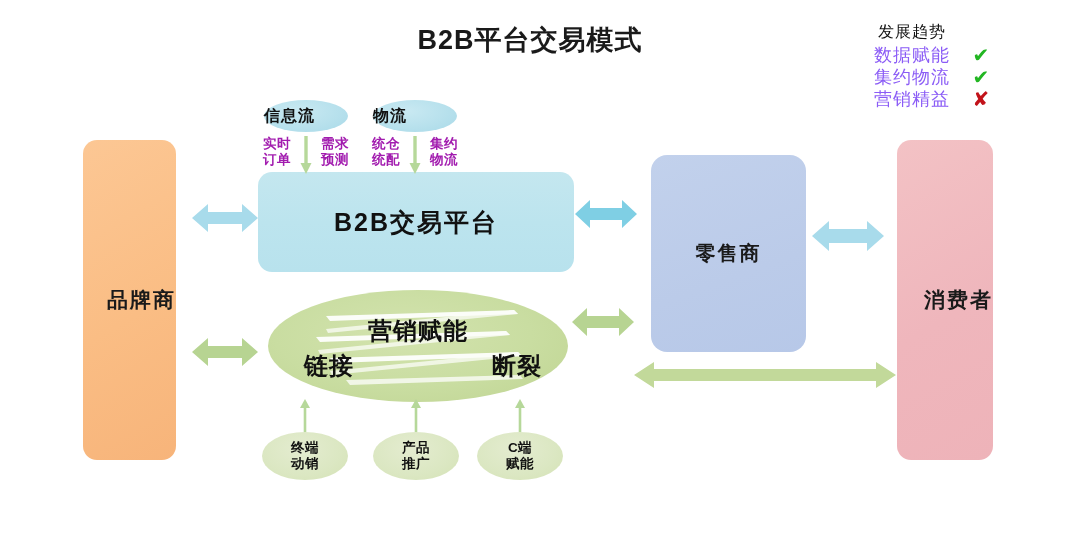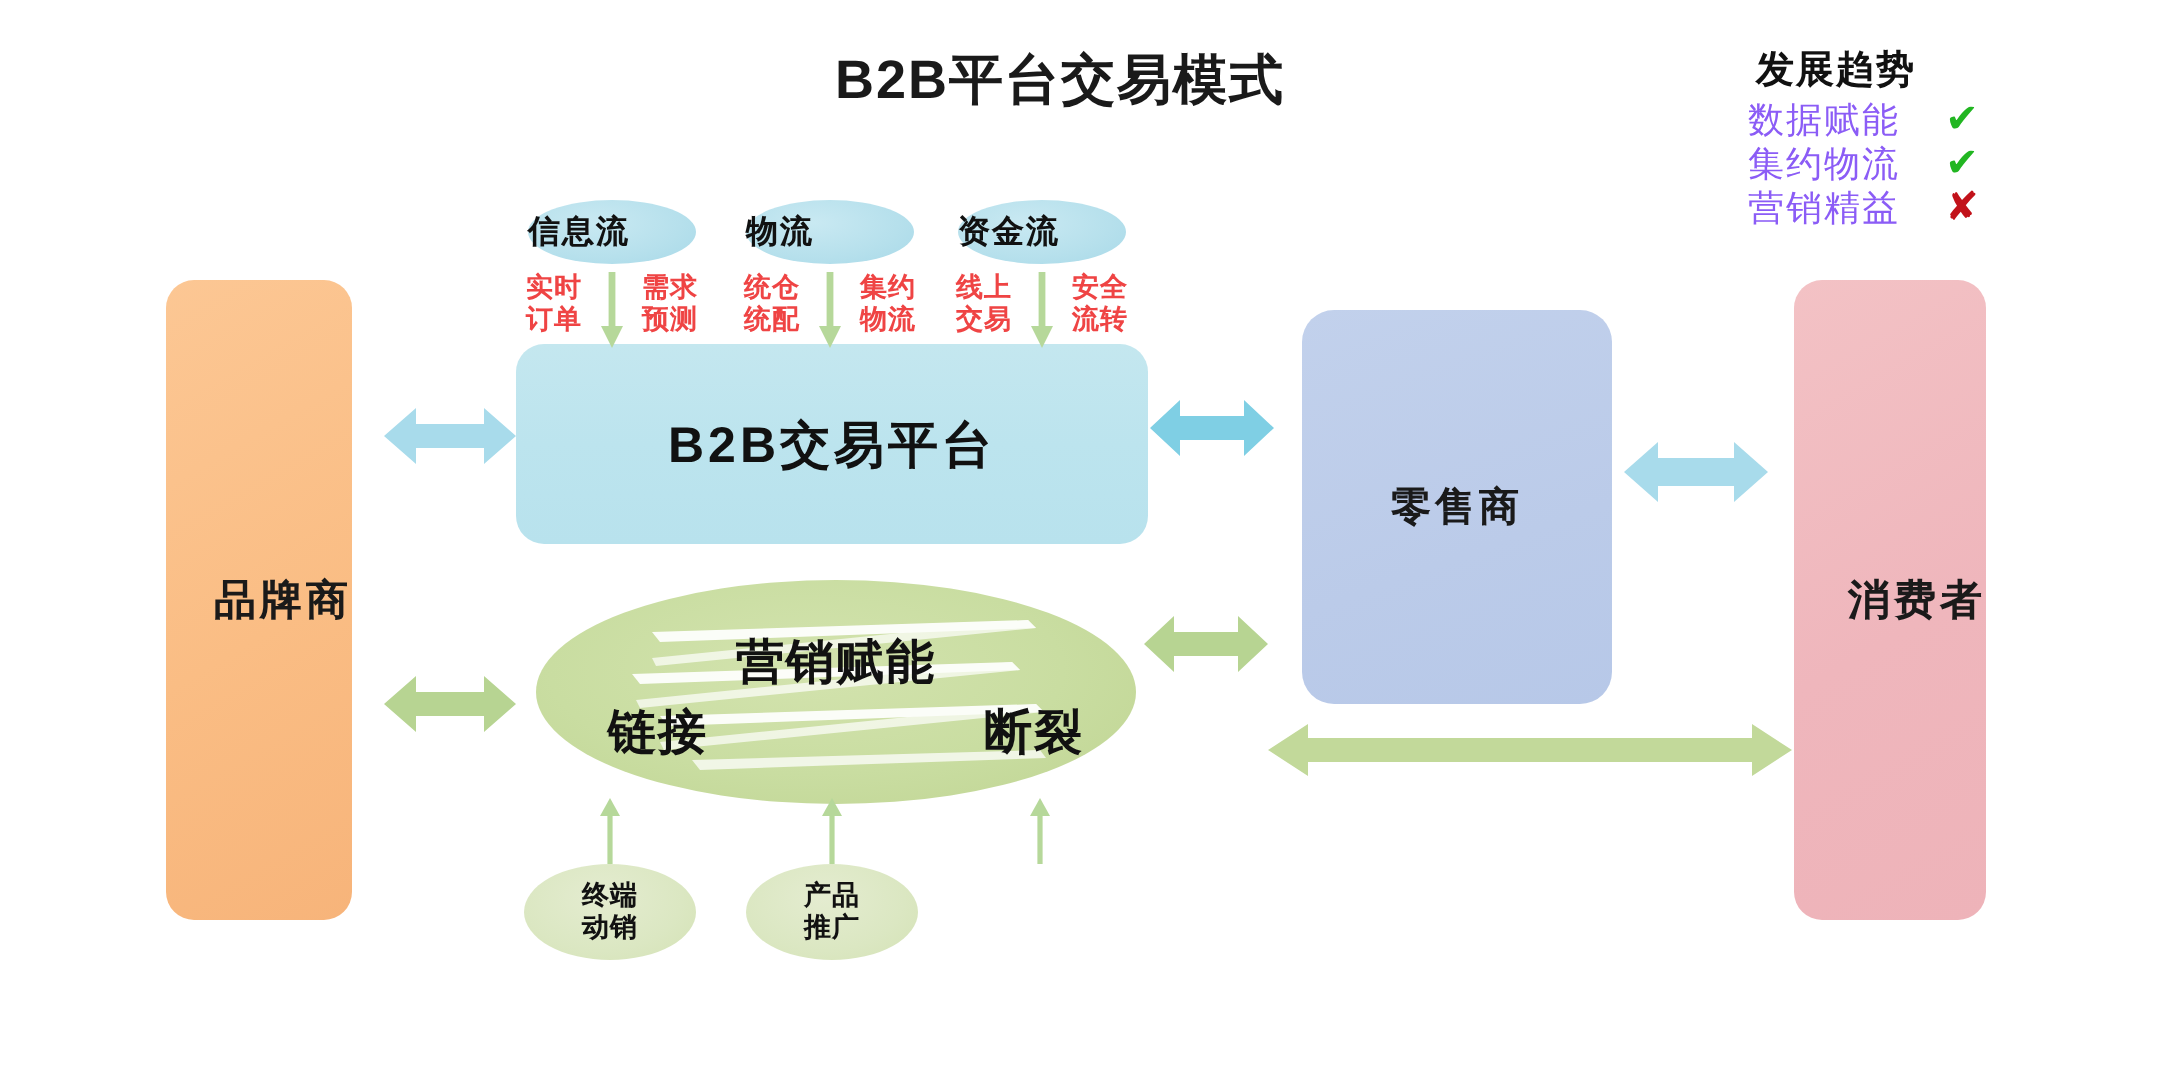--- a/index.html
+++ b/index.html
@@ -29,22 +29,22 @@
   }
   
   #title-inner { display: inline-block; transform: translateX(-10px); text-align: right; }
 
   
   #legend {
     right: 84px; top: 22px;
     text-align: left;
   }
   #legend .legend-title {
-    font-size: 19px;
-    font-weight: bold;
+    font-size: 16px;
+    font-weight: normal;
     color: #111;
     letter-spacing: 1px;
     margin-bottom: 1px;
     padding-left: 4px;
   }
   .legend-row {
     display: flex;
     align-items: center;
     height: 22px;
   }
@@ -117,21 +117,21 @@
     left: -13px;
     display: flex;
     justify-content: space-between;
     align-items: flex-start;
   }
   .flow-sub .col {
     width: 40px;
     text-align: center;
     font-size: 13.5px;
     font-weight: bold;
-    color: #ef4444;
+    color: #a21caf;
     line-height: 16px;
     letter-spacing: 0.5px;
   }
   .flow-sub .col.left { text-align: right; }
   .flow-sub .col.right { text-align: left; }
   .down-arrow {
     position: absolute;
     left: 50%;
     top: 34px;
     transform: translateX(-50%);
@@ -251,39 +251,20 @@
         <div>统仓</div>
         <div>统配</div>
       </div>
       <div class="col right">
         <div>集约</div>
         <div>物流</div>
       </div>
     </div>
   </div>
 
-  <div class="abs flow-group" style="left:479px; top:100px; width:84px;">
-    <div class="flow-pill">
-      <span>资金流</span>
-    </div>
-    <svg class="down-arrow" viewBox="0 0 14 42">
-      <path d="M7 2 L7 30" stroke="#b6d89a" stroke-width="3.4" fill="none"></path>
-      <path d="M1.5 29 L7 40 L12.5 29 Z" fill="#b6d89a"></path>
-    </svg>
-    <div class="flow-sub">
-      <div class="col left">
-        <div>线上</div>
-        <div>交易</div>
-      </div>
-      <div class="col right">
-        <div>安全</div>
-        <div>流转</div>
-      </div>
-    </div>
-  </div>
 
   <div class="abs" id="green-ellipse">
     <svg class="zig" width="300" height="112" viewBox="0 0 300 112">
       <g fill="#ffffff" opacity="0.92">
         <path d="M58 26 L246 20 L250 24 L62 31 Z"></path>
         <path d="M250 24 L60 43 L58 39 L246 20 Z" opacity="0.75"></path>
         <path d="M48 47 L238 41 L242 45 L52 52 Z"></path>
         <path d="M242 45 L52 64 L50 60 L238 41 Z" opacity="0.75"></path>
         <path d="M62 68 L250 62 L254 66 L66 73 Z"></path>
         <path d="M254 66 L64 85 L62 81 L250 62 Z" opacity="0.75"></path>
@@ -306,20 +287,24 @@
 
   <div class="abs small-ellipse" style="left:373px; top:432px;">
     <div>产品</div>
     <div>推广</div>
   </div>
   <svg class="abs up-arrow" style="left:409px; top:398px;" viewBox="0 0 14 36">
     <path d="M7 34 L7 9" stroke="#b6d89a" stroke-width="2.6" fill="none"></path>
     <path d="M2 10 L7 1 L12 10 Z" fill="#b6d89a"></path>
   </svg>
 
+  <div class="abs small-ellipse" style="left:477px; top:432px;">
+    <div>C端</div>
+    <div>赋能</div>
+  </div>
   <svg class="abs up-arrow" style="left:513px; top:398px;" viewBox="0 0 14 36">
     <path d="M7 34 L7 9" stroke="#b6d89a" stroke-width="2.6" fill="none"></path>
     <path d="M2 10 L7 1 L12 10 Z" fill="#b6d89a"></path>
   </svg>
 
   <svg class="arrow-svg" style="left:192px; top:198px;" width="66" height="40" viewBox="0 0 66 40">
     <path d="M0 20 L16 6 L16 14 L50 14 L50 6 L66 20 L50 34 L50 26 L16 26 L16 34 Z" fill="#a8dbeb"></path>
   </svg>
 
   <svg class="arrow-svg" style="left:192px; top:332px;" width="66" height="40" viewBox="0 0 66 40">

